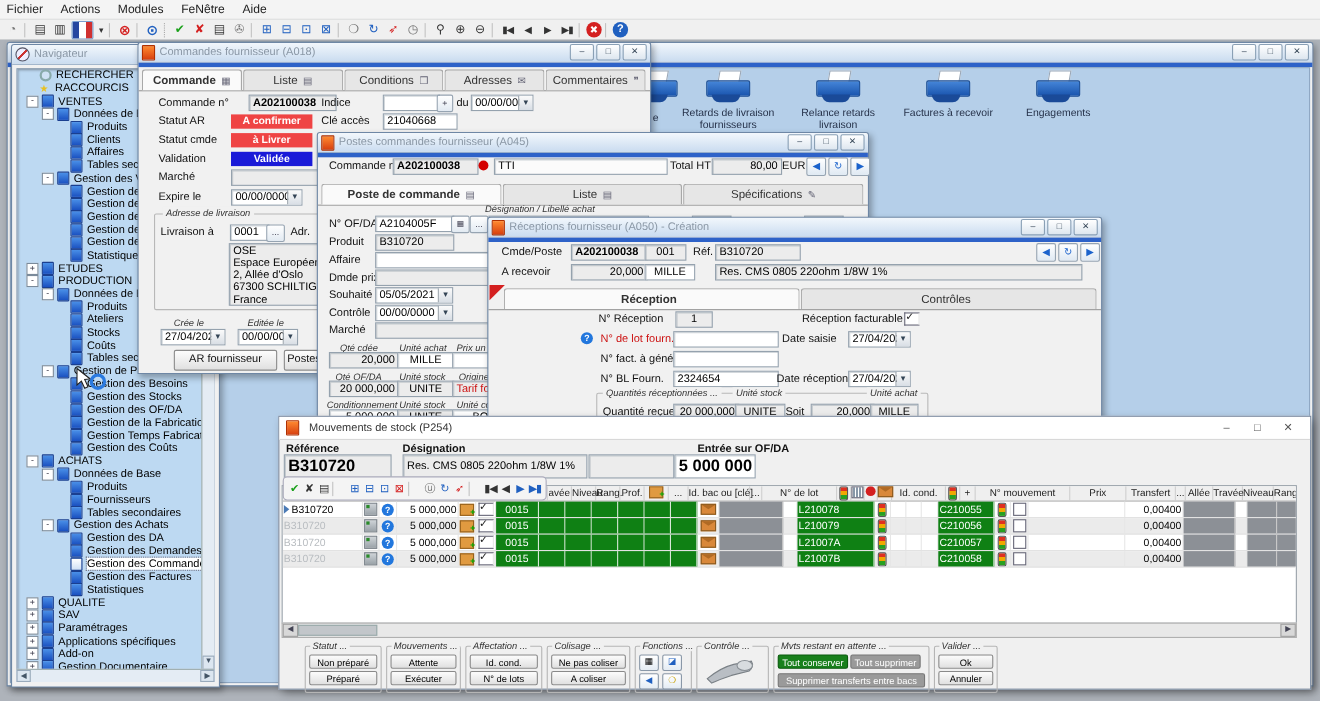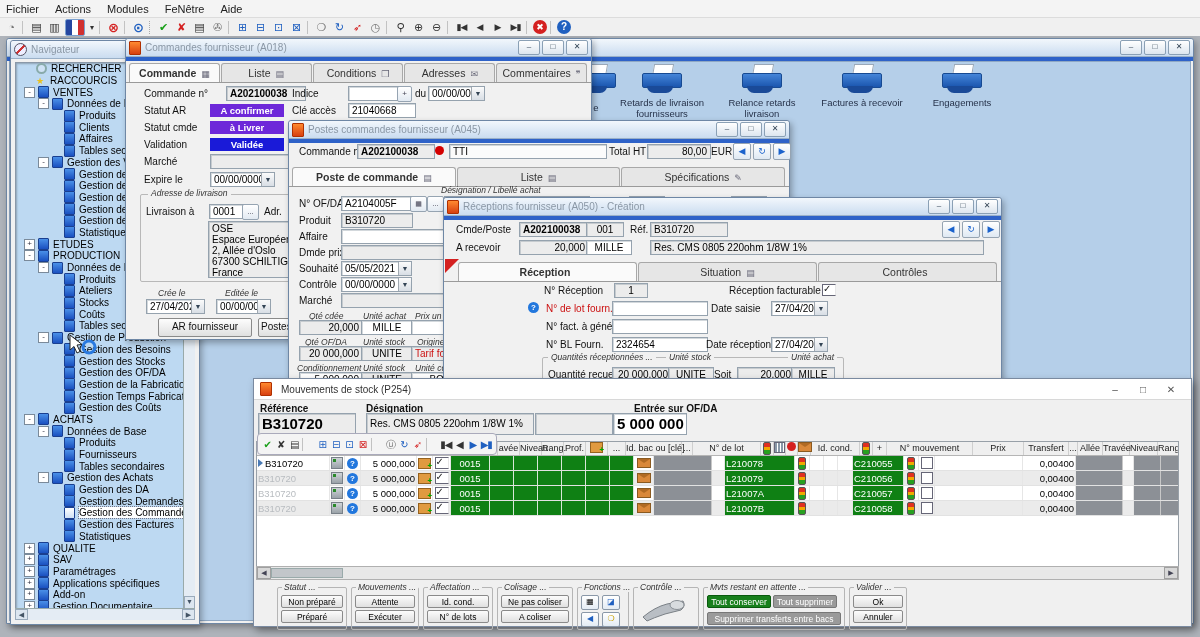--- a/index.html
+++ b/index.html
@@ -36,21 +36,21 @@
   
   .L{position:absolute;font-size:10px;color:#111;white-space:nowrap;}
   .Li{position:absolute;font-size:8.5px;font-style:italic;color:#333;white-space:nowrap;}
   .F{position:absolute;height:13px;border:1px solid #95a2ae;background:#fff;font-size:10px;line-height:13px;padding:0 3px;white-space:nowrap;overflow:hidden;box-shadow:inset 1px 1px 0 rgba(110,125,140,.3);}
   .RO{background:#ececec;}
   .rt{text-align:right;} .ct{text-align:center;} .bold{font-weight:bold;}
   .red{color:#cc1111;}
   .DD .db{position:absolute;right:0;top:0;bottom:0;width:12px;background:linear-gradient(#fbfbfb,#d8dee5);border-left:1px solid #a0a8b0;font-size:7px;line-height:13px;text-align:center;color:#345;font-style:normal;}
   .DD{padding-right:2px;}
   .BG{position:absolute;height:13px;color:#fff;font-size:9.5px;font-weight:bold;text-align:center;line-height:13px;}
-  .bgred{background:#6d28d9;} .bgblue{background:#1a1ad8;}
+  .bgred{background:#ef4444;} .bgblue{background:#1a1ad8;}
   .btn{position:absolute;height:17px;background:linear-gradient(#fdfdfd,#e0e0e0);border:1px solid #8a8a8a;border-radius:2px;font-size:10px;text-align:center;color:#111;line-height:16px;}
   .sb{position:absolute;width:15px;height:14px;border:1px solid #96a4b2;background:linear-gradient(#fff,#e2eaf2);border-radius:2px;font-size:8px;line-height:13px;text-align:center;color:#445;}
   .grpbox{position:absolute;border:1px solid #b8b8b8;border-radius:2px;}
   .grpleg{position:absolute;font-size:8.5px;font-style:italic;color:#333;background:#f1f1f1;padding:0 3px;white-space:nowrap;}
   .navtrio{position:absolute;display:flex;gap:2px;}
   .nb{width:16px;height:15px;border:1px solid #96a4b2;background:linear-gradient(#fff,#dfe9f3);border-radius:2px;color:#1a62cc;font-size:9px;line-height:14px;text-align:center;}
   .dot{position:absolute;width:9px;height:9px;border-radius:50%;background:#d40000;}
   .cb{display:inline-block;width:10px;height:10px;border:1px solid #667;background:#fff;position:relative;vertical-align:middle;}
   .cb.c::after{content:"✓";position:absolute;left:0px;top:-3px;font-size:10px;color:#222;}
   
@@ -724,21 +724,20 @@
         </span>
         <span class="L" style="left:12px;top:23px;">A recevoir</span>
         <span class="F RO rt" style="left:75px;top:21px;width:62px;">20,000</span>
         <span class="F ct" style="left:142px;top:21px;width:38px;">MILLE</span>
         <span class="F RO" style="left:206px;top:21px;width:326px;">Res. CMS 0805 220ohm 1/8W 1%</span>
       </div>
       <span class="redcorner" style="left:1px;top:61px;"></span>
       <div class="tabs" style="margin-top:40px;padding-left:14px;">
 
       <span class="tab active"><span>Réception</span><i class="tabico"></i></span>
-          <span class="tab"><span>Situation</span><i class="tabico">▤</i></span>
           <span class="tab"><span>Contrôles</span><i class="tabico"></i></span>
         </div>
       <div style="position:absolute;left:0;top:80px;right:0;bottom:0;">
         <span class="L" style="left:100px;top:7px;">N° Réception</span>
         <span class="F RO ct" style="left:170px;top:5px;width:26px;">1</span>
         <span class="L" style="left:285px;top:7px;">Réception facturable ?</span>
         <span class="cb c" style="position:absolute;left:378px;top:6px;"></span>
 
         <span class="ico-q" style="position:absolute;left:84px;top:24px;">?</span>
         <span class="L red" style="left:102px;top:25px;">N° de lot fourn.</span>

